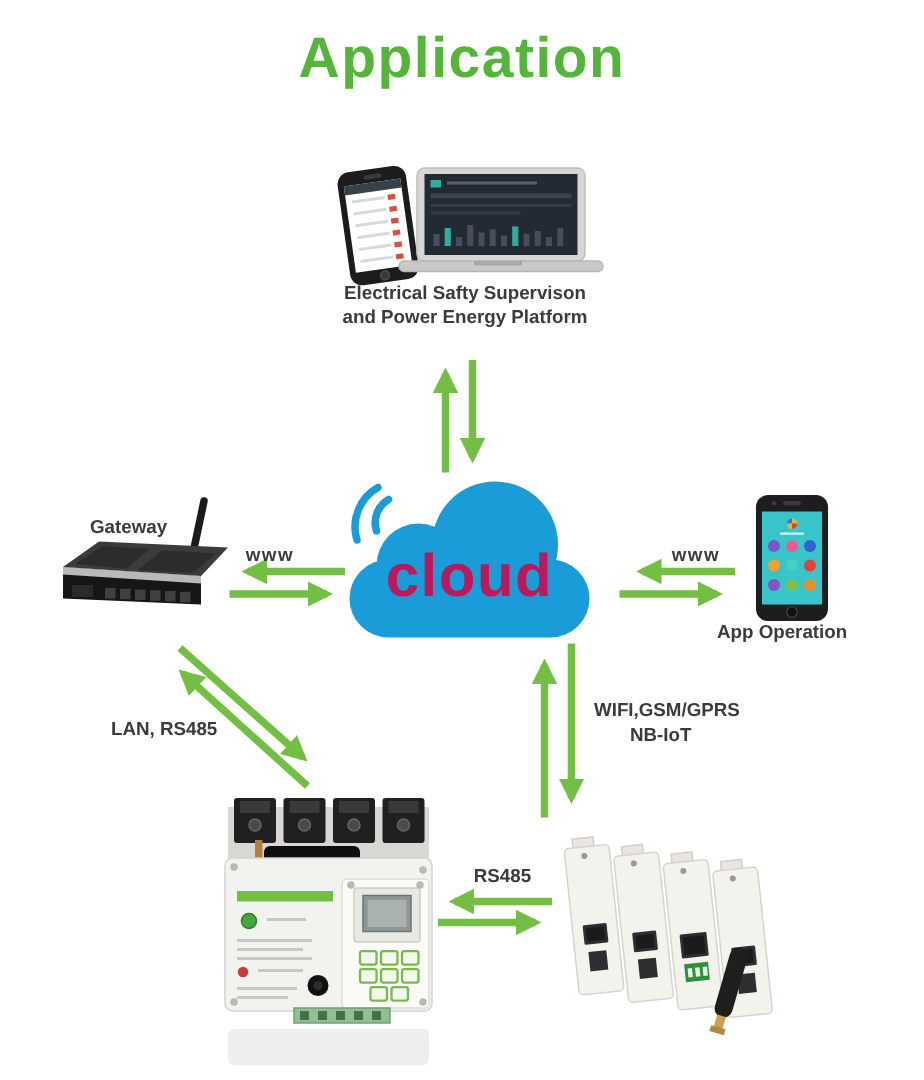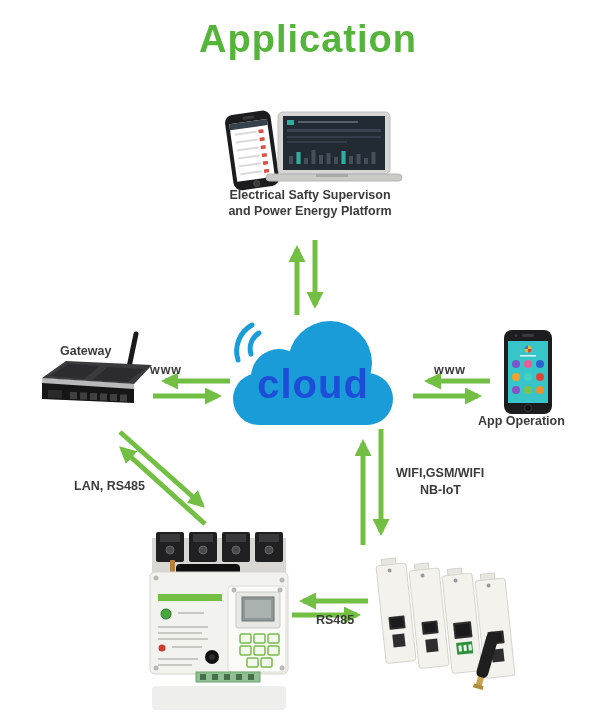--- a/index.html
+++ b/index.html
@@ -4,23 +4,23 @@
 <style>
   html,body{margin:0;padding:0;background:#fff;}
   .canvas{position:relative;width:616px;height:720px;background:#ffffff;overflow:hidden;
           font-family:"Liberation Sans", sans-serif;color:var(--label-text,#3f3f3f);}
   .abs{position:absolute;}
   .title{left:0;top:18px;width:616px;text-align:center;font-size:38px;font-weight:bold;
          color:var(--title-green,#55B43A);letter-spacing:1px;}
   .caption{left:185px;top:188px;width:250px;text-align:center;font-size:12.5px;line-height:15.5px;
            font-weight:bold;color:#3b3b3b;}
   .small-label{font-size:12.5px;font-weight:bold;color:#3b3b3b;}
-  .www-label{width:60px;text-align:center;letter-spacing:1px;}
+  .www-label{width:60px;text-align:right;letter-spacing:1px;}
   .cloud-word{left:238px;top:362px;width:150px;text-align:center;font-size:40px;font-weight:bold;
-              color:#1d4ed8;letter-spacing:1px;}
+              color:#be185d;letter-spacing:1px;}
   svg{position:absolute;left:0;top:0;}
 </style>
 </head>
 <body>
 
 <div class="canvas">
 
   <svg width="616" height="720" viewBox="0 0 616 720">
     <defs>
       <marker id="ah" markerWidth="3.4" markerHeight="3.4" refX="2.6" refY="1.7" orient="auto" markerUnits="strokeWidth">
@@ -288,17 +288,17 @@
   <div class="abs small-label" style="left:60px;top:344px;">Gateway</div>
 
   <div class="abs small-label www-label" style="left:136px;top:363px;">www</div>
 
   <div class="abs small-label www-label" style="left:420px;top:363px;">www</div>
 
   <div class="abs small-label" style="left:478px;top:414px;width:104px;text-align:left;">App Operation</div>
 
   <div class="abs small-label" style="left:74px;top:479px;">LAN, RS485</div>
 
-  <div class="abs small-label" style="left:396px;top:466px;">WIFI,GSM/WIFI</div>
+  <div class="abs small-label" style="left:396px;top:466px;">WIFI,GSM/GPRS</div>
   <div class="abs small-label" style="left:420px;top:483px;">NB-IoT</div>
 
-  <div class="abs small-label" style="left:295px;top:577px;width:80px;text-align:center;margin-top:36px;">RS485</div>
+  <div class="abs small-label" style="left:295px;top:577px;width:80px;text-align:center;">RS485</div>
 </div>
 
 </body></html>

